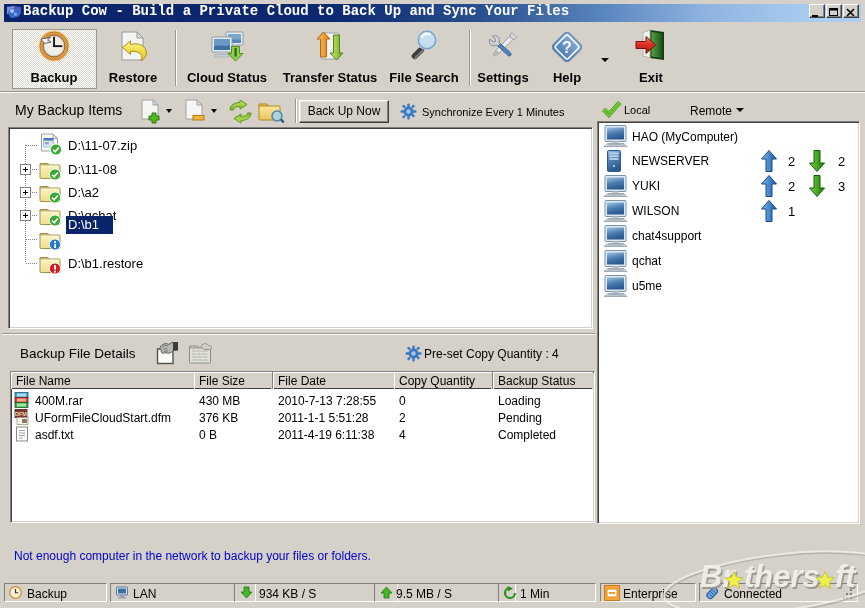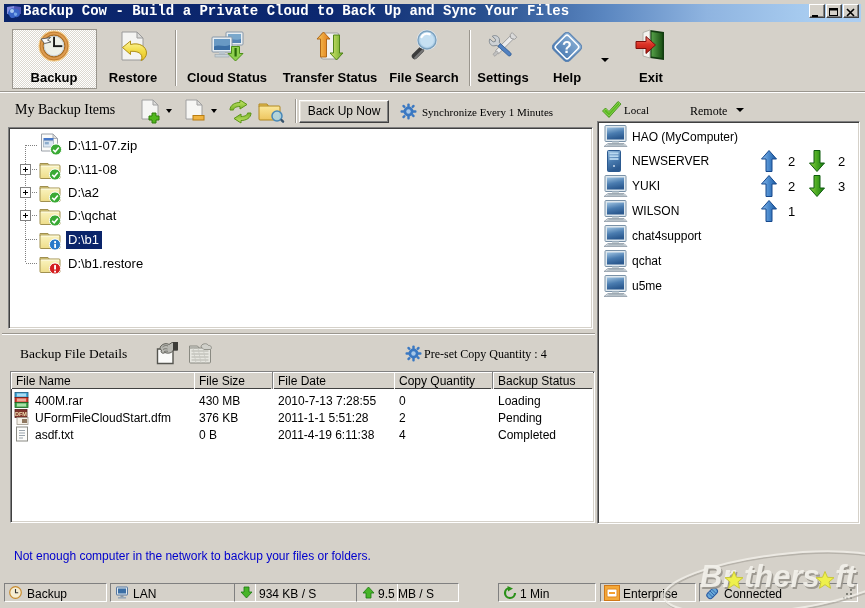--- a/index.html
+++ b/index.html
@@ -19,21 +19,21 @@
 .tbsep { position:absolute; top:30px; height:56px; width:2px;
   border-left:1px solid #9a968e; border-right:1px solid #fff; }
 .tblabel { position:absolute; font-size:13px; font-weight:bold; color:#000; text-align:center; white-space:nowrap; transform:translateX(-50%); }
 .ticon { position:absolute; transform:translateX(-50%); }
 #selbtn { left:12px; top:29px; width:85px; height:60px;
   background-image:conic-gradient(#fff 25%, #dcd8d0 0 50%, #fff 0 75%, #dcd8d0 0);
   background-size:2px 2px; border:1px solid #9a968e; }
 
 .hgroove { position:absolute; left:0; width:865px; height:2px; border-top:1px solid #9a968e; border-bottom:1px solid #fff; }
 
-.r2label { position:absolute; font-size:13px; color:#000; white-space:nowrap;font-family:Liberation Serif, serif; }
+.r2label { position:absolute; font-size:13px; color:#000; white-space:nowrap; }
 .ddarrow { position:absolute; width:0; height:0; border-left:4px solid transparent; border-right:4px solid transparent; border-top:4px solid #000; }
 #backupnow { left:299px; top:100px; width:90px; height:23px; background:#d5d1c9;
   border-top:1px solid #fff; border-left:1px solid #fff; border-right:1px solid #404040; border-bottom:1px solid #404040;
   box-shadow:inset -1px -1px 0 #808080, inset 1px 1px 0 #e8e4dc;
   font-size:12px; text-align:center; line-height:21px; color:#000; }
 
 .sunken { position:absolute; background:#fff;
   border-top:1px solid #808080; border-left:1px solid #808080; border-bottom:1px solid #fff; border-right:1px solid #fff;
   box-shadow:inset 1px 1px 0 #404040, inset -1px -1px 0 #d5d1c9; }
 
@@ -374,21 +374,21 @@
 <svg class="abs" style="left:38px;top:205px" width="24" height="22">
     <use href="#folder" x="1" y="1"></use>
     <use href="#badge-check" x="11" y="9.5"></use>
   </svg>
 <div class="treetext" style="left:68px;top:208px">D:\qchat</div>
 
 <svg class="abs" style="left:38px;top:229px" width="24" height="22">
     <use href="#folder" x="1" y="1"></use>
     <use href="#badge-info" x="11" y="9.5"></use>
   </svg>
-<div class="treetext" style="left:66px;top:231px;background:#0a246a;color:#fff;padding:1px 3px 2px 2px">D:\b1</div>
+<div class="treetext" style="left:66px;top:216px;background:#0a246a;color:#fff;padding:1px 14px 2px 2px">D:\b1</div>
 
 <svg class="abs" style="left:38px;top:253px" width="24" height="22">
     <use href="#folder" x="1" y="1"></use>
     <use href="#badge-excl" x="11" y="9.5"></use>
   </svg>
 <div class="treetext" style="left:68px;top:256px">D:\b1.restore</div>
 
 <svg class="abs" style="left:602px;top:125px" width="26" height="23">
     <use href="#pc"></use>
   </svg>
@@ -534,21 +534,21 @@
     <rect x="5.5" y="9" width="3" height="2" fill="#8898a8"></rect>
     <rect x="3" y="11" width="8" height="1.6" fill="#98a8b8"></rect>
   </svg>
   </div>
 <div class="sbpanel" style="left:234px;width:164px">
     <div class="sbtext" style="left:24px">934 KB / S</div>
   <svg class="abs" style="left:5px;top:2px" width="13" height="13" viewBox="0 0 13 13">
     <path d="M6.5 12 L12 6 L9 6 L9 1 L4 1 L4 6 L1 6 Z" fill="#48b428" stroke="#1a7810" stroke-width="0.8"></path>
   </svg>
   </div>
-<div class="sbpanel" style="left:356px;width:103px">
+<div class="sbpanel" style="left:374px;width:142px">
     <div class="sbtext" style="left:21px">9.5 MB / S</div>
   <svg class="abs" style="left:5px;top:2px" width="13" height="13" viewBox="0 0 13 13">
     <path d="M6.5 1 L12 7 L9 7 L9 12 L4 12 L4 7 L1 7 Z" fill="#48b428" stroke="#1a7810" stroke-width="0.8"></path>
   </svg>
   </div>
 <div class="sbpanel" style="left:498px;width:98px">
     <div class="sbtext" style="left:21px">1 Min</div>
   <svg class="abs" style="left:4px;top:2px" width="14" height="14" viewBox="0 0 14 14">
     <path d="M12 7 A5 5 0 1 1 7 2" fill="none" stroke="#2a9018" stroke-width="2.2"></path>
     <path d="M4.5 0 L10 2.5 L5 5.5 Z" fill="#2a9018"></path>

